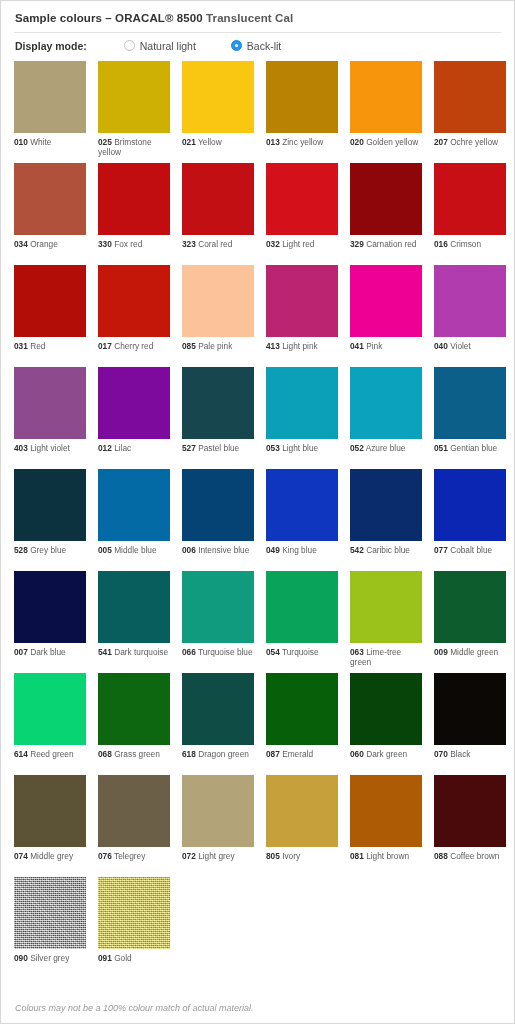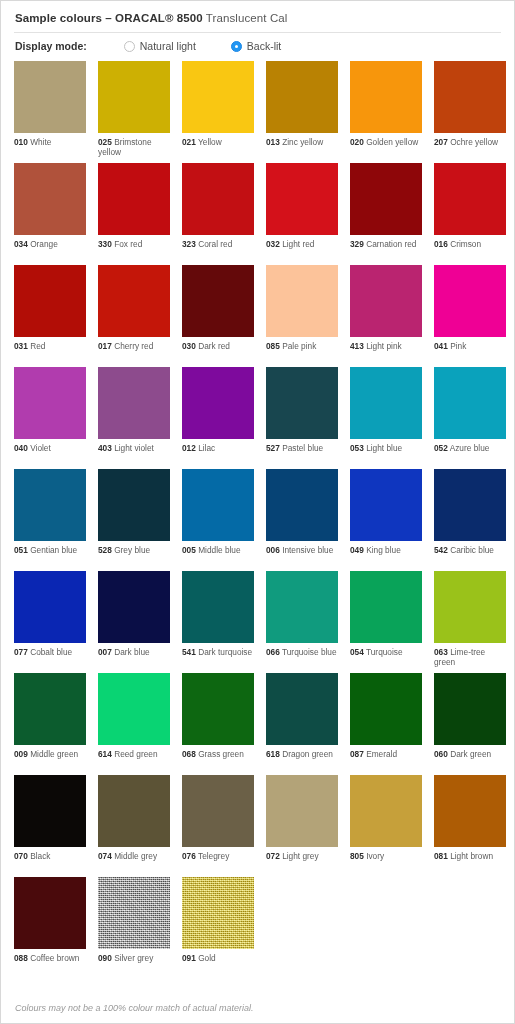--- a/index.html
+++ b/index.html
@@ -34,21 +34,21 @@
     color: #3d3d3d;
     letter-spacing: 0.1px;
     padding: 1px 0 7px 1px;
     white-space: nowrap;
   }
   .page-title .strong {
     font-weight: bold;
     color: #333333;
   }
   .page-title .light {
-    font-weight: normal;
+    font-weight: bold;
     color: #585858;
   }
 
   .divider {
     height: 1px;
     background: #e2e2e2;
     margin: 0 0 0 0;
   }
 
   
@@ -60,21 +60,20 @@
   }
   .mode-label {
     font-weight: bold;
     color: #333333;
     font-size: 10.5px;
     margin-right: 20px;
     white-space: nowrap;
   }
   .radio-option {
     display: flex;
-    align-items: center;
     margin-right: 18px;
     cursor: pointer;
     white-space: nowrap;
     padding-left: 17px;
   }
   .radio-dot {
     width: 11px;
     height: 11px;
     border-radius: 50%;
     border: 1px solid #c2c2c2;
@@ -241,24 +240,20 @@
       </div>
       <div class="swatch-cell">
         <div class="swatch-chip" style="background-color: rgb(178, 13, 6);"></div>
         <div class="swatch-caption"><span class="swatch-code">031</span><span class="swatch-name"> Red</span></div>
       </div>
       <div class="swatch-cell">
         <div class="swatch-chip" style="background-color: rgb(196, 22, 9);"></div>
         <div class="swatch-caption"><span class="swatch-code">017</span><span class="swatch-name"> Cherry red</span></div>
       </div>
       <div class="swatch-cell">
-        <div class="swatch-chip" style="background-color: rgb(100, 9, 10);"></div>
-        <div class="swatch-caption"><span class="swatch-code">030</span><span class="swatch-name"> Dark red</span></div>
-      </div>
-      <div class="swatch-cell">
         <div class="swatch-chip" style="background-color: rgb(252, 195, 154);"></div>
         <div class="swatch-caption"><span class="swatch-code">085</span><span class="swatch-name"> Pale pink</span></div>
       </div>
       <div class="swatch-cell">
         <div class="swatch-chip" style="background-color: rgb(186, 36, 112);"></div>
         <div class="swatch-caption"><span class="swatch-code">413</span><span class="swatch-name"> Light pink</span></div>
       </div>
       <div class="swatch-cell">
         <div class="swatch-chip" style="background-color: rgb(239, 0, 149);"></div>
         <div class="swatch-caption"><span class="swatch-code">041</span><span class="swatch-name"> Pink</span></div>

